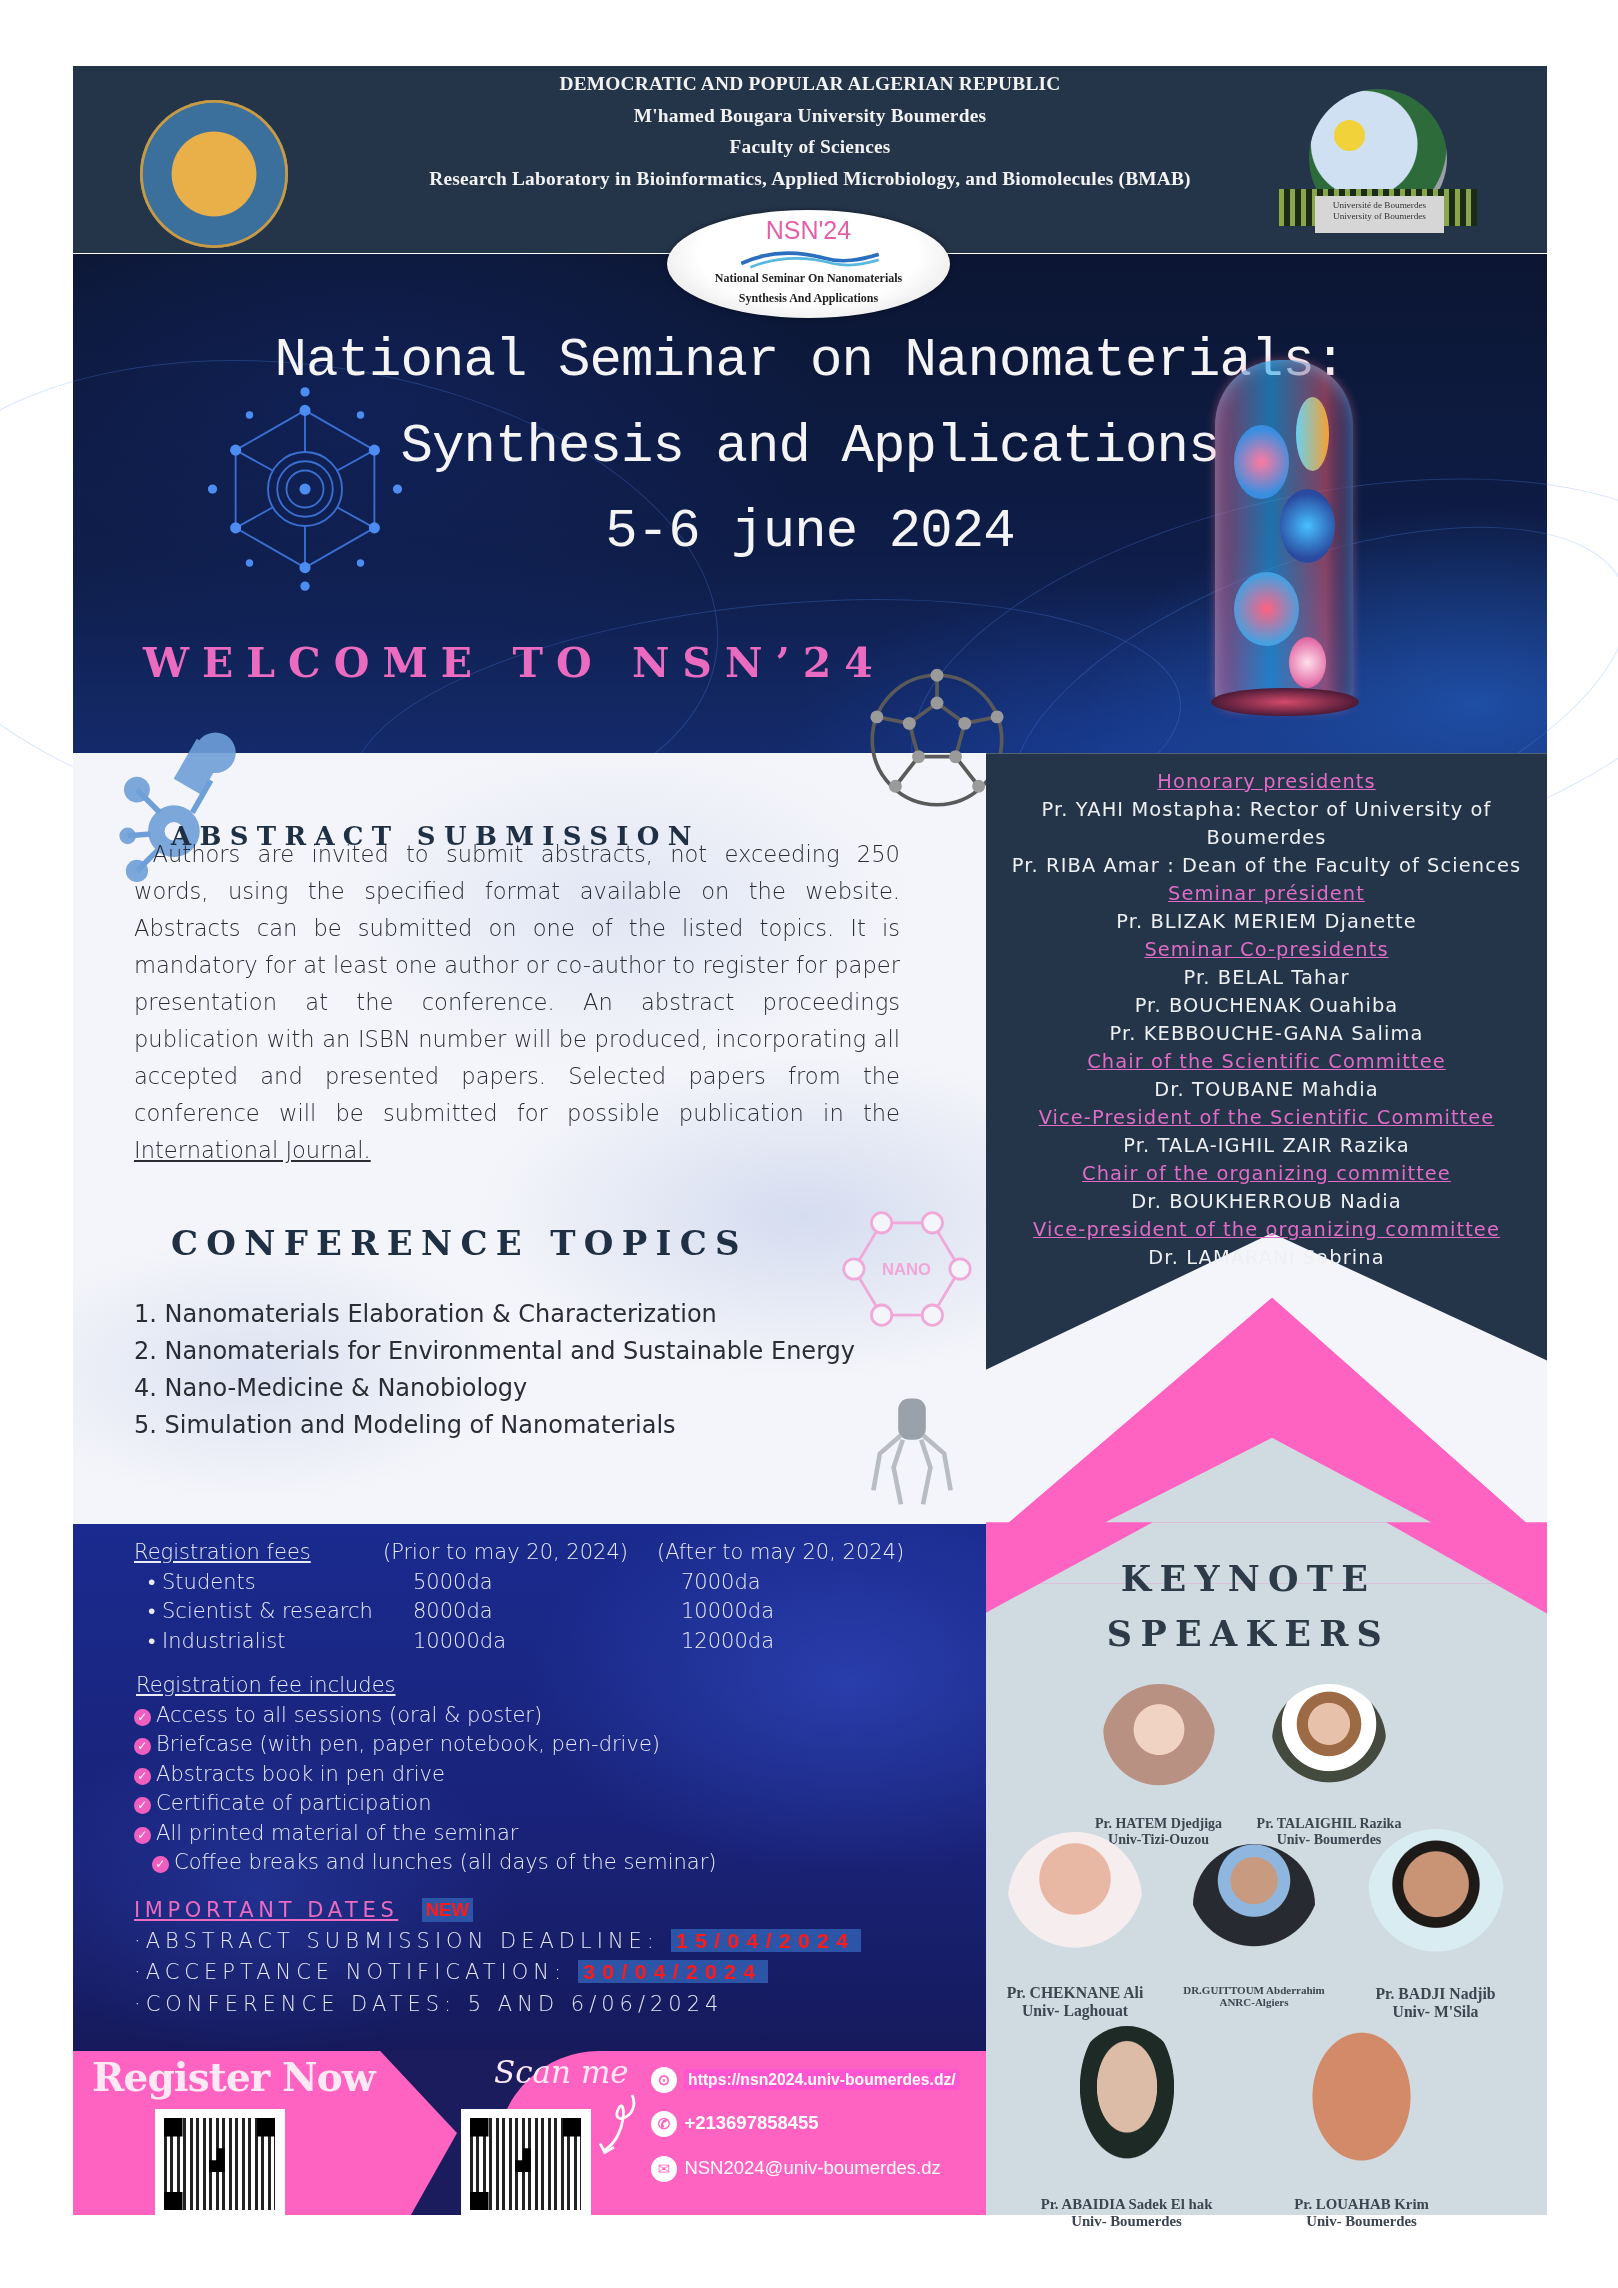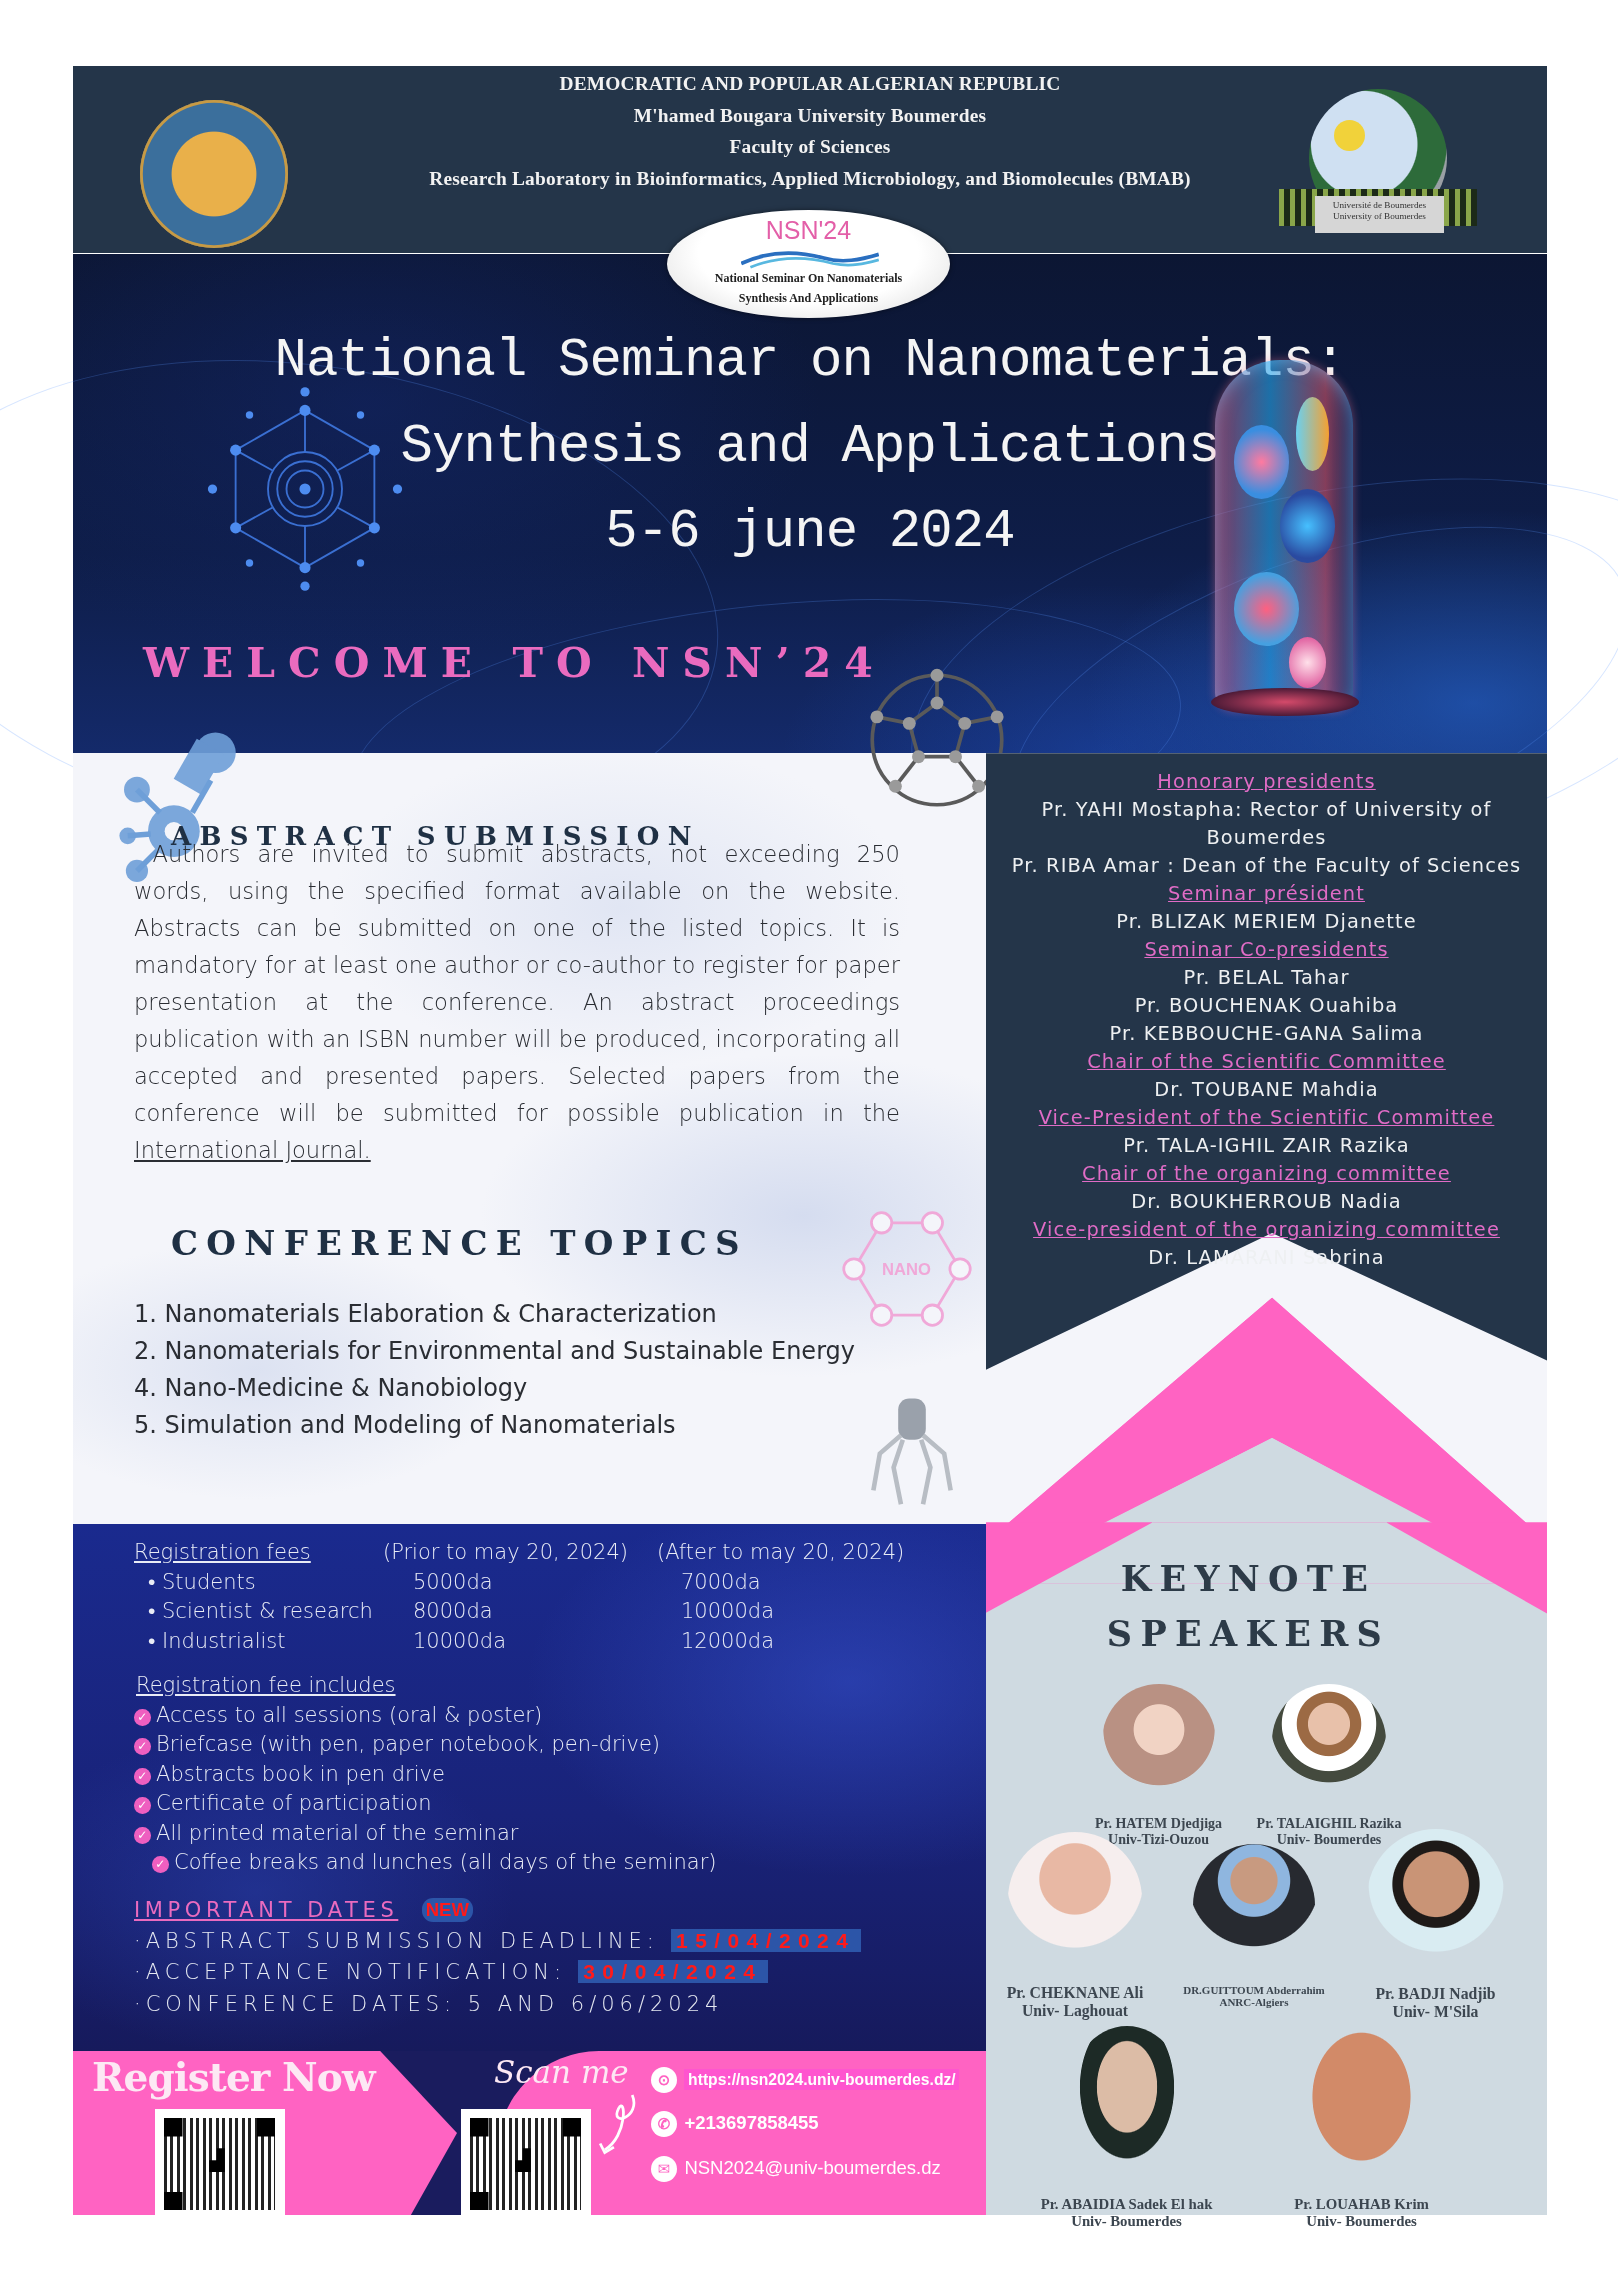--- a/index.html
+++ b/index.html
@@ -85,21 +85,21 @@
     background:
       radial-gradient(ellipse 461px 277px at 85% 30%, rgba(60,90,220,0.45), transparent 70%),
       radial-gradient(ellipse 369px 231px at 20% 70%, rgba(50,80,200,0.35), transparent 70%),
       linear-gradient(180deg,#1a2a8e 0%, #19237a 55%, #161a5c 100%); }
   .reg-text { position:absolute; color:#e9ecf6; font-size:21px; font-weight:300; }
   .reg-u { text-decoration:underline; }
   .check { display:inline-block; width:16.6px; height:16.6px; border-radius:50%; background:#ee5fc0; color:#fff;
     font-size:12px; line-height:16.6px; text-align:center; margin-right:5.5px; vertical-align:0.9px; font-weight:bold; }
   #dates-heading { left:134px; top:1898px; color:#ea6bbf; font-size:21px; letter-spacing:4.6px; text-decoration:underline; }
   #new-badge { left:422px; top:1898px; background:#2c55a8; color:#ff1a1a; font-weight:bold; font-size:18.5px; padding:0 3.7px;
-    font-family:"Liberation Sans", sans-serif; height:24px; line-height:24px;border-radius:11px; }
+    font-family:"Liberation Sans", sans-serif; height:24px; line-height:24px; }
   .date-line { position:absolute; left:134px; color:#e6e9f2; font-size:21px; letter-spacing:5px; font-weight:300; }
   .date-red { background:#2c55a8; color:#ff1a1a; font-family:"Liberation Sans", sans-serif; font-weight:bold;
     letter-spacing:7.4px; padding:0 5.5px; }
   
   #footer-dark { left:73px; top:2051px; width:913px; height:164px; background:#1a1c5e; }
   #register-now-shape { left:73px; top:2051px; width:384px; height:164px; background:#ff63c2;
     clip-path: polygon(0 0, 80% 0, 100% 50%, 88% 100%, 0 100%); }
   #register-now { left:92px; top:2054px; color:#fde8f4; font-family:"DejaVu Serif", serif; font-weight:bold; font-size:39px; letter-spacing:-0.9px; }
   #scan-shape { left:497px; top:2051px; width:489px; height:164px; background:#ff63c2; border-radius:102px 0 0 0; }
   #scan-me { left:494px; top:2054px; color:#fde8f4; font-family:"DejaVu Serif", serif; font-style:italic; font-size:31px;text-align:center; }

